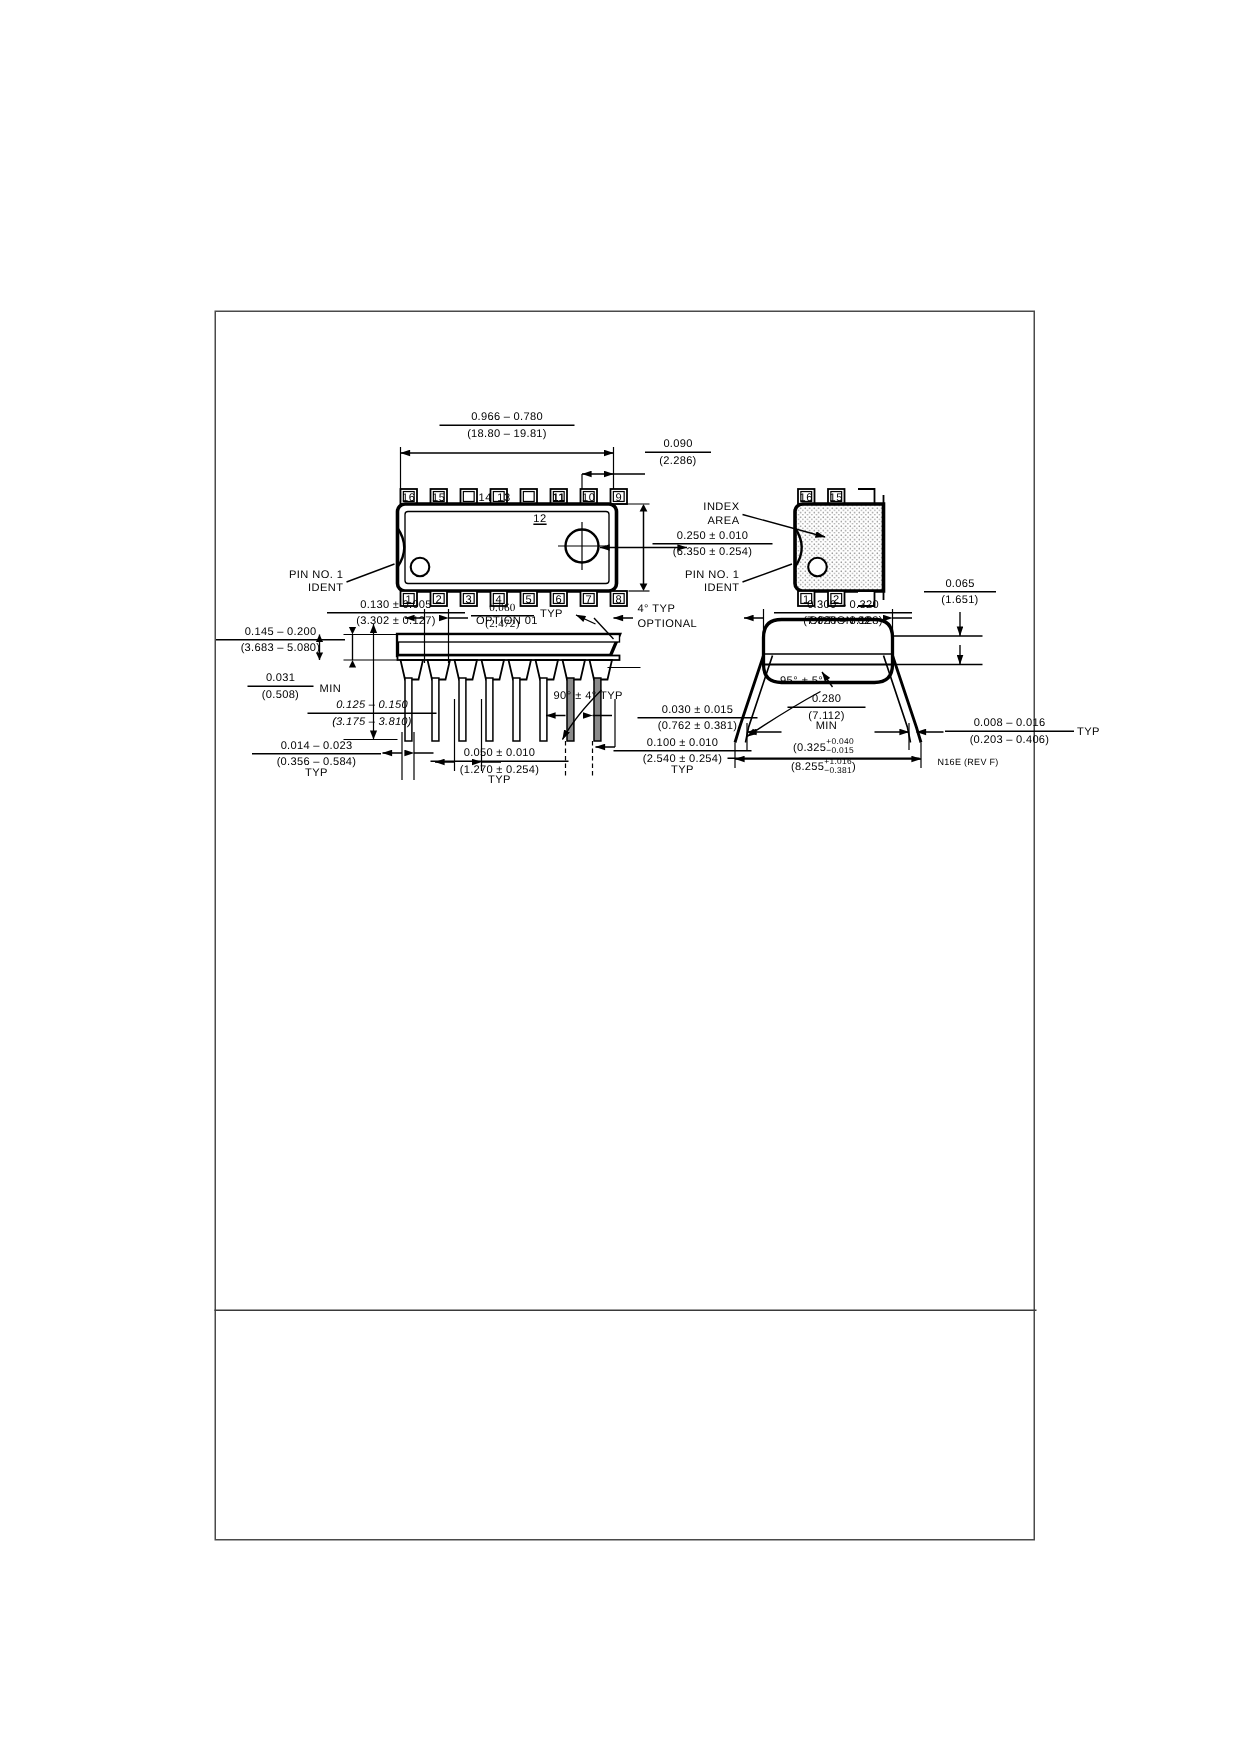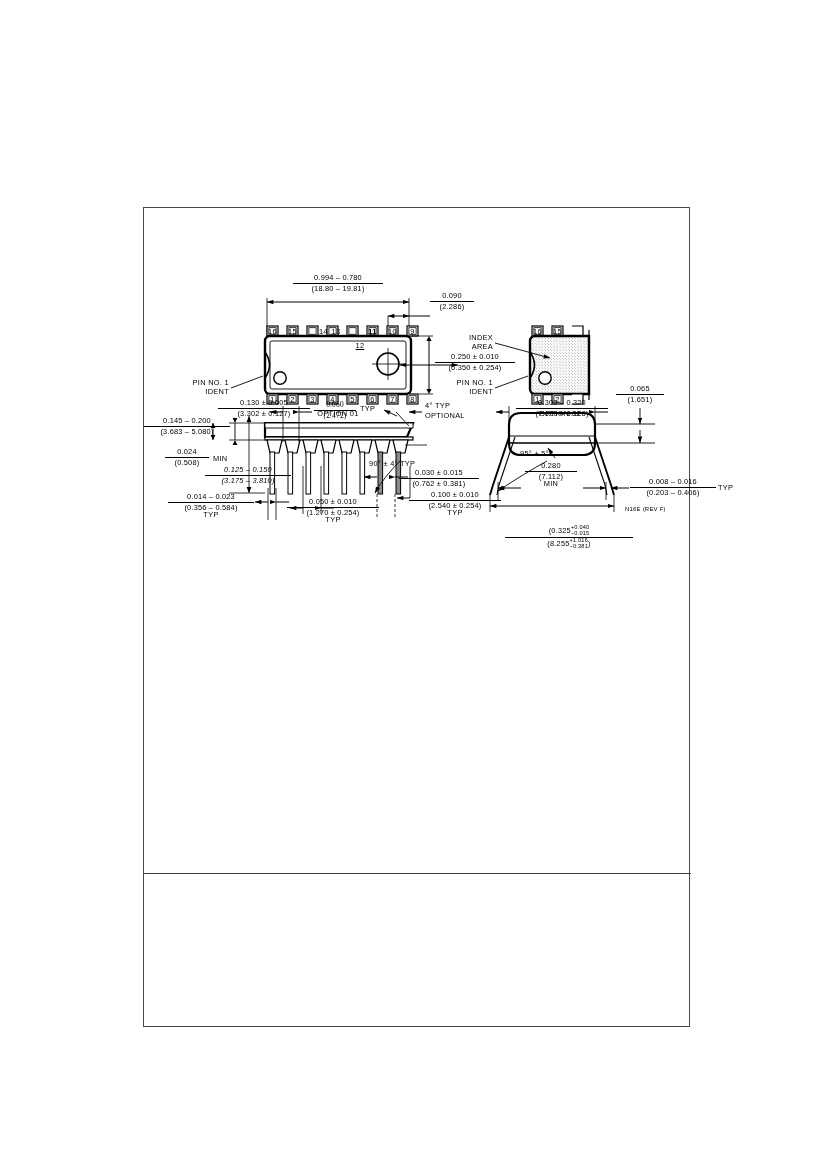--- a/index.html
+++ b/index.html
@@ -246,21 +246,21 @@
 
       <line x1="468" y1="258" x2="486" y2="258" stroke="#000" stroke-width="1" marker-start="url(#ahb)"></line>
 
       <line x1="347" y1="265" x2="347" y2="282" stroke="#000" stroke-width="0.8"></line>
       <line x1="471" y1="265" x2="471" y2="282" stroke="#000" stroke-width="0.8"></line>
       <line x1="347" y1="276" x2="471" y2="276" stroke="#000" stroke-width="1" marker-start="url(#ahb)" marker-end="url(#ah)"></line>
     </g>
   </svg>
 
   <div class="dim" style="left:150px;top:44px;width:90px;">
-    <span class="top">0.994 – 0.780</span>
+    <span class="top">0.966 – 0.780</span>
     <span class="bot">(18.80 – 19.81)</span>
   </div>
 
   <div class="dim" style="left:287px;top:62px;width:44px;">
     <span class="top">0.090</span>
     <span class="bot">(2.286)</span>
   </div>
 
   <div class="dim" style="left:292px;top:123px;width:80px;">
     <span class="top">0.250 ± 0.010</span>
@@ -313,21 +313,21 @@
     <span class="bot">(2.472)</span>
   </div>
   <div class="lbl" style="left:217px;top:175px;">TYP</div>
 
   <div class="dim" style="left:1px;top:187px;width:86px;">
     <span class="top">0.145 – 0.200</span>
     <span class="bot">(3.683 – 5.080)</span>
   </div>
 
   <div class="dim" style="left:22px;top:218px;width:44px;">
-    <span class="top">0.024</span>
+    <span class="top">0.031</span>
     <span class="bot">(0.508)</span>
   </div>
   <div class="lbl" style="left:70px;top:225px;">MIN</div>
 
   <div class="dim" style="left:62px;top:236px;width:86px;font-style:italic;">
     <span class="top">0.125 – 0.150</span>
     <span class="bot">(3.175 – 3.810)</span>
   </div>
 
   <div class="dim" style="left:25px;top:263px;width:86px;">
@@ -340,21 +340,21 @@
     <span class="top">0.050 ± 0.010</span>
     <span class="bot">(1.270 ± 0.254)</span>
   </div>
   <div class="lbl c" style="left:144px;top:286px;width:92px;">TYP</div>
 
   <div class="lbl" style="left:282px;top:172px;">4° TYP</div>
   <div class="lbl" style="left:282px;top:182px;">OPTIONAL</div>
 
   <div class="lbl" style="left:226px;top:230px;">90° ± 4° TYP</div>
 
-  <div class="dim" style="left:256px;top:239px;width:80px;">
+  <div class="dim" style="left:266px;top:239px;width:80px;padding-left:16px;">
     <span class="top">0.030 ± 0.015</span>
     <span class="bot">(0.762 ± 0.381)</span>
   </div>
 
   <div class="dim" style="left:266px;top:261px;width:92px;">
     <span class="top">0.100 ± 0.010</span>
     <span class="bot">(2.540 ± 0.254)</span>
   </div>
   <div class="lbl c" style="left:266px;top:279px;width:92px;">TYP</div>
 
@@ -375,21 +375,21 @@
     <span class="bot">(7.112)</span>
   </div>
   <div class="lbl c" style="left:382px;top:250px;width:52px;">MIN</div>
 
   <div class="dim" style="left:487px;top:248px;width:86px;">
     <span class="top">0.008 – 0.016</span>
     <span class="bot">(0.203 – 0.406)</span>
   </div>
   <div class="lbl" style="left:575px;top:254px;">TYP</div>
 
-  <div class="dim" style="left:362px;top:263px;width:128px;margin-top:32px;">
+  <div class="dim" style="left:342px;top:263px;width:128px;">
     <span class="top">
       <span>(0.325</span><span class="stk"><span style="display:block">+0.040</span><span style="display:block">−0.015</span></span>
     </span>
     <span class="bot">
       <span>(8.255</span><span class="stk"><span style="display:block">+1.016</span><span style="display:block">−0.381</span></span><span>)</span>
     </span>
   </div>
 
   <div class="lbl tiny" style="left:482px;top:276px;">N16E (REV F)</div>
 

